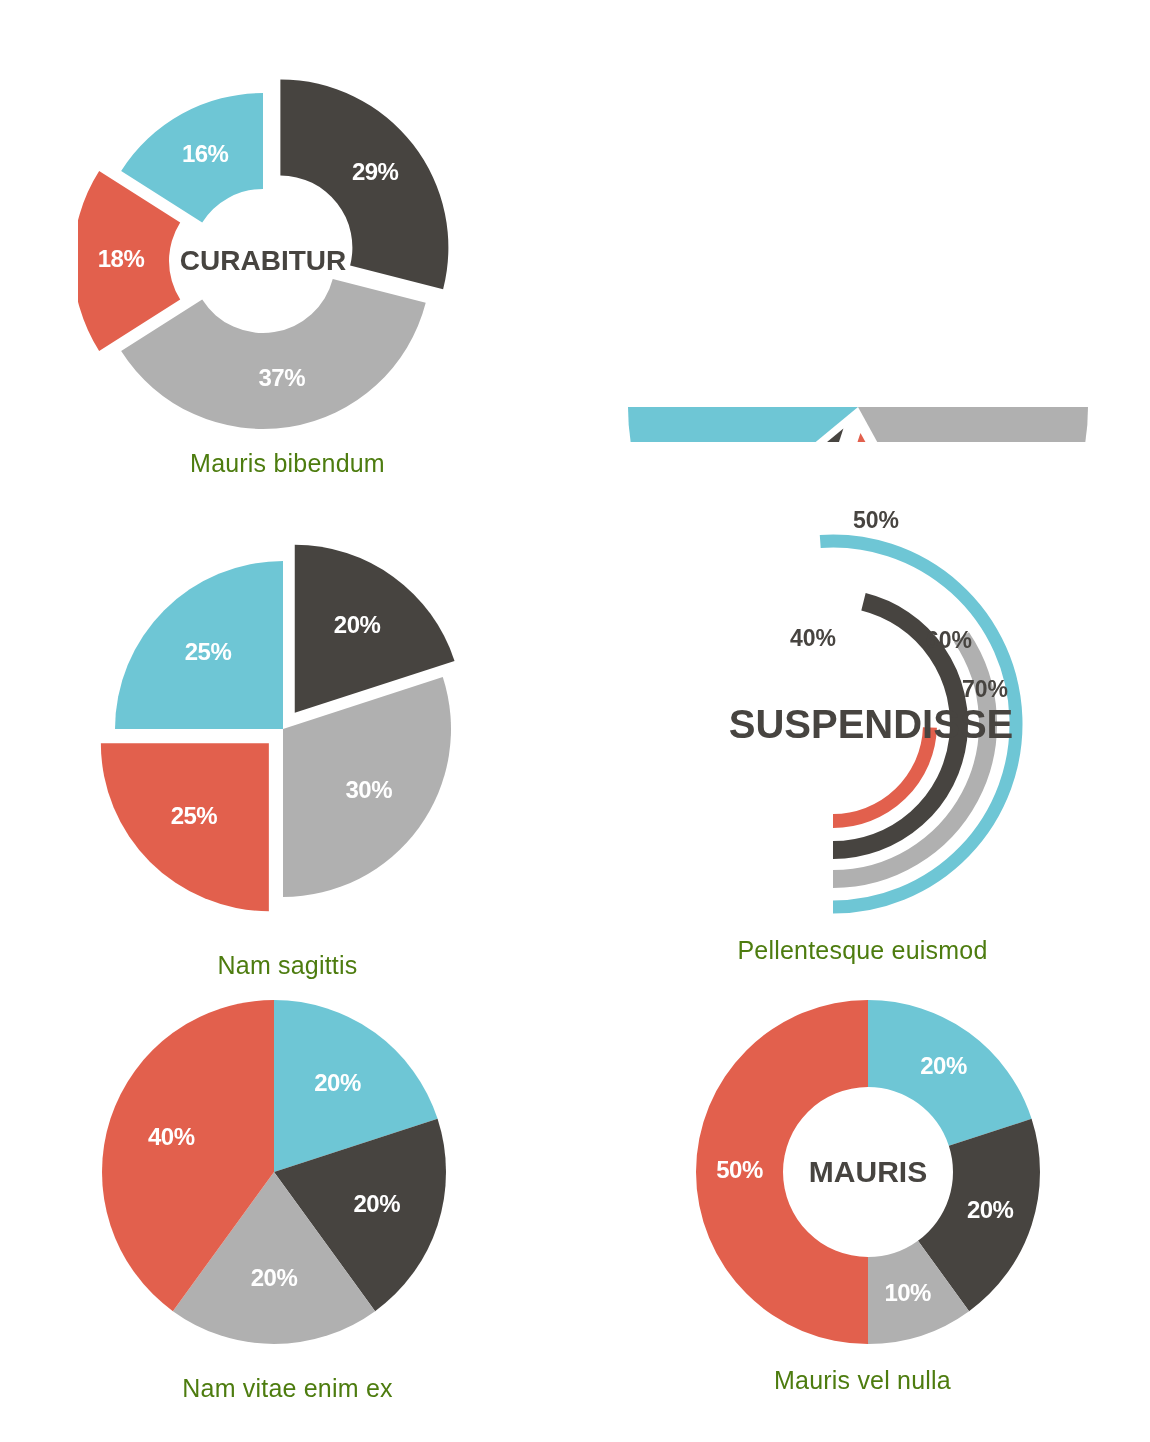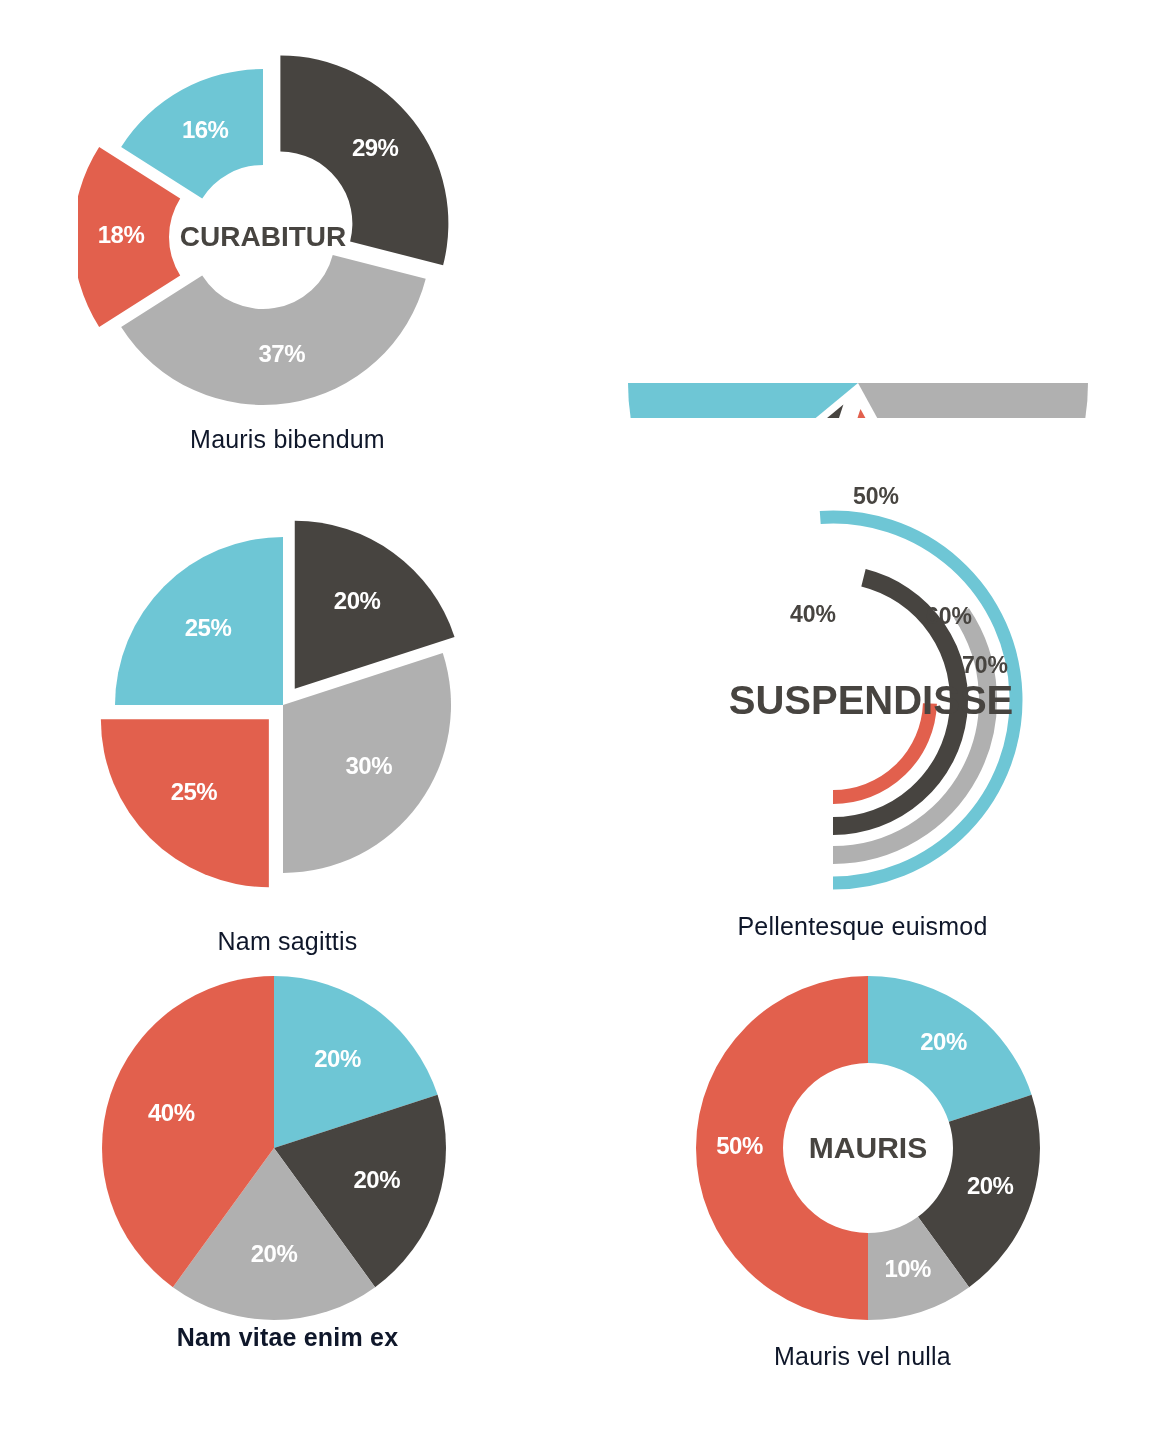--- a/index.html
+++ b/index.html
@@ -19,28 +19,29 @@
     grid-template-rows: 481px 481px 480px;
     width: 1150px;
     height: 1442px;
   }
   .cell {
     position: relative;
     display: flex;
     flex-direction: column;
     align-items: center;
     justify-content: flex-start;
+    margin-top: 24px;
   }
   .chart-wrap {
     display: block;
   }
   .caption {
     font-family: "Liberation Sans", sans-serif;
     font-size: 25px;
-    color: #0f172a;
+    color: #4d7c0f;
     text-align: center;
     letter-spacing: 0.2px;
     white-space: nowrap;
   }
   .slice-label {
     font-family: "Liberation Sans Narrow", "Liberation Sans", sans-serif;
     font-weight: bold;
     font-size: 24px;
     fill: #ffffff;
     text-anchor: middle;
@@ -73,21 +74,21 @@
   }
   .c1 { position: absolute; top: 52px; }
   .cap1 { position: absolute; top: 425px; }
   .c2 { position: absolute; top: 78px; }
   .cap2 { position: absolute; top: 425px; }
   .c3 { position: absolute; top: 14px; }
   .cap3 { position: absolute; top: 446px; }
   .c4 { position: absolute; top: 4px; }
   .cap4 { position: absolute; top: 431px; }
   .c5 { position: absolute; top: 6px; }
-  .cap5 { position: absolute; top: 361px; font-weight: bold; }
+  .cap5 { position: absolute; top: 388px; }
   .c6 { position: absolute; top: 6px; }
   .cap6 { position: absolute; top: 380px; }
 </style>
 </head>
 <body>
 
 <div class="grid">
 
   <div class="cell">
     <svg class="chart-wrap c1" width="420" height="400" viewBox="0 0 420 400">

